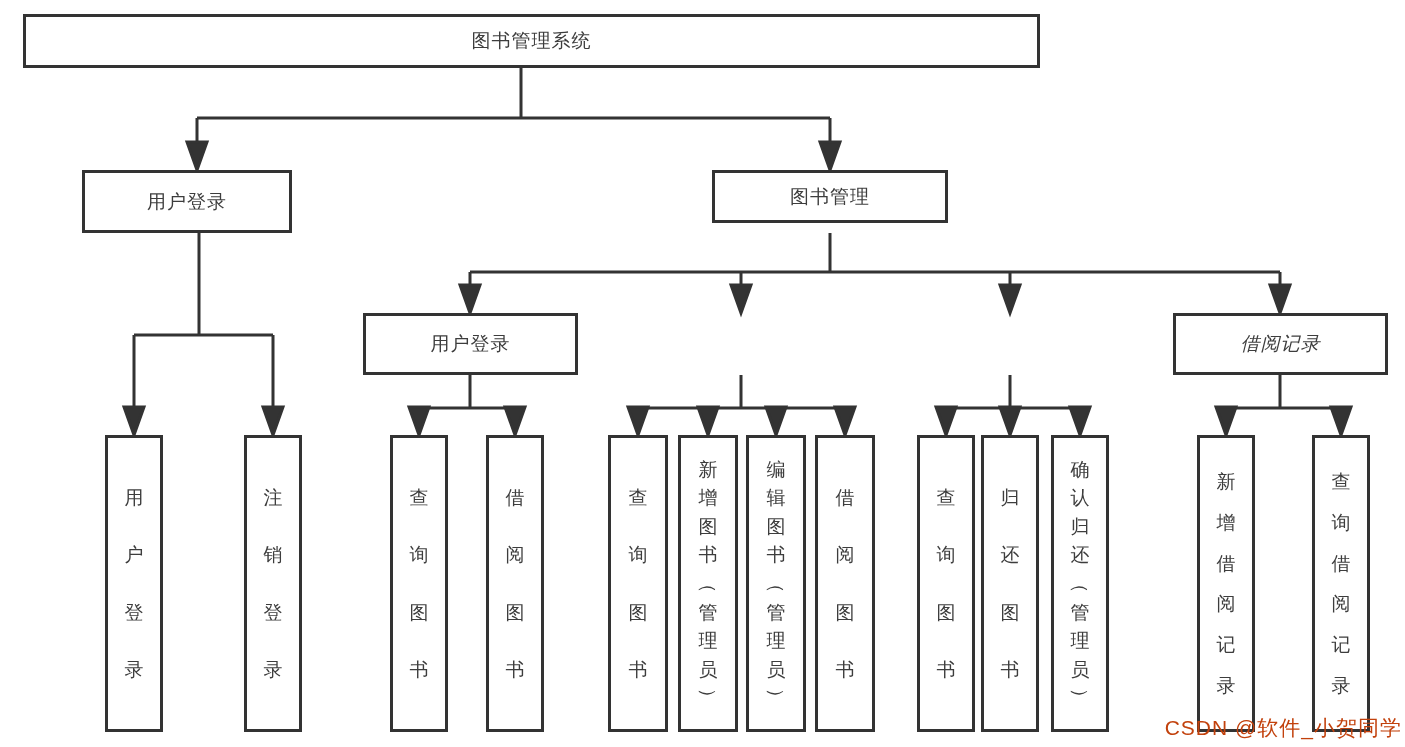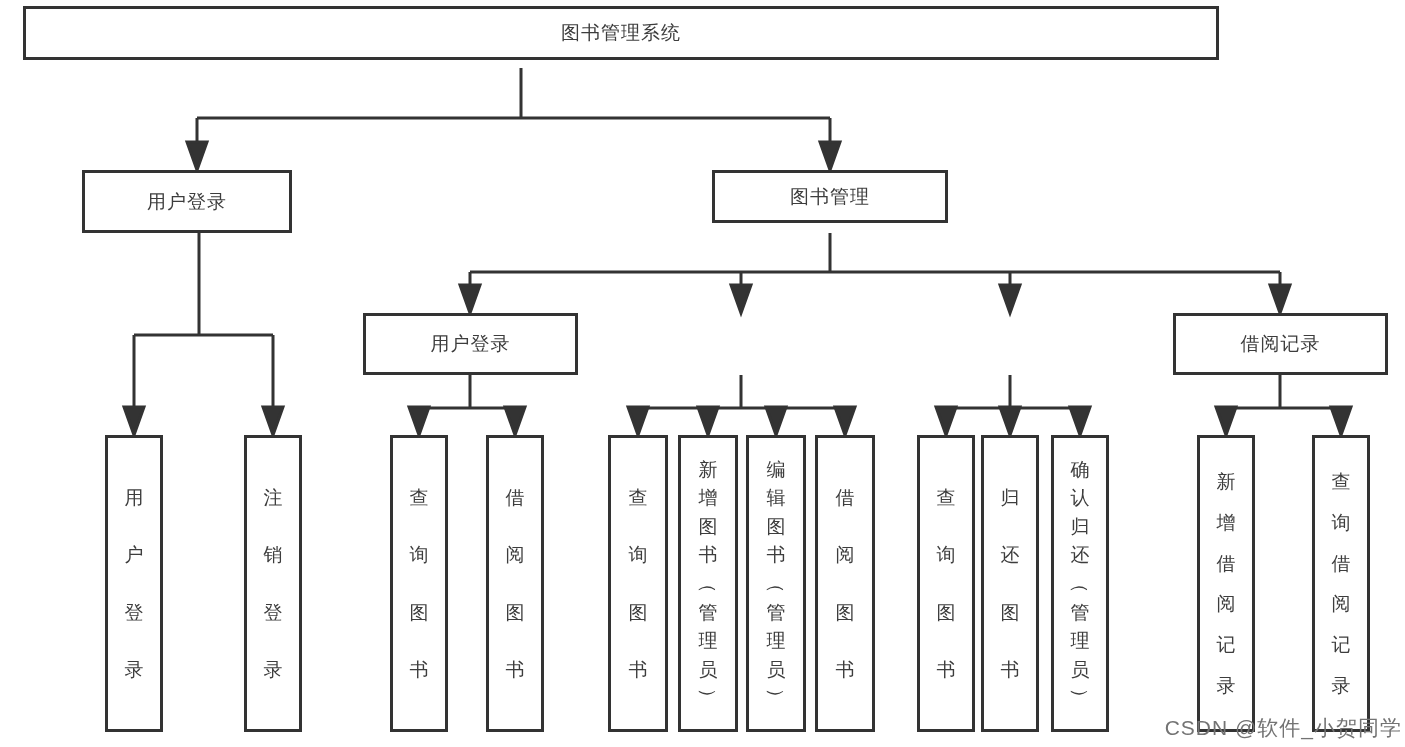--- a/index.html
+++ b/index.html
@@ -24,45 +24,45 @@
     border: 3px solid #333333;
     background: #ffffff;
     display: flex;
     align-items: center;
     justify-content: center;
     font-size: 19px;
     color: #3d3d3d;
     letter-spacing: 1px;
     white-space: nowrap;
   }
-  .box.root   { left: 23px;  top: 6px;  width: 1196px; height: 54px; }
+  .box.root   { left: 23px;  top: 14px;  width: 1017px; height: 54px; }
   .box.lvl2a  { left: 82px;  top: 170px; width: 210px; height: 63px; }
   .box.lvl2b  { left: 712px; top: 170px; width: 236px; height: 53px; }
   .box.lvl3   { top: 313px; width: 215px; height: 62px; }
   .box.g1 { left: 363px; }
   .box.g2 { left: 634px; }
   .box.g3 { left: 903px; }
-  .box.g4 { left: 1173px; }
+  .box.g4 { left: 1173px; font-style: italic; }
   .box.leaf {
     top: 435px;
     height: 297px;
     flex-direction: column;
     justify-content: space-evenly;
     padding: 12px 0;
     letter-spacing: 0;
     font-size: 19px;
   }
   .box.leaf span.ch { display: block; line-height: 1; }
   .box.leaf span.rot { transform: rotate(90deg); }
   .watermark {
     position: absolute;
     right: 3px;
     top: 714px;
     font-size: 21px;
-    color: #737373;
+    color: #c2410c;
     letter-spacing: 1px;
     z-index: 5;
     white-space: nowrap;
   }
 </style>
 </head>
 <body>
 
 <div class="stage">
 

